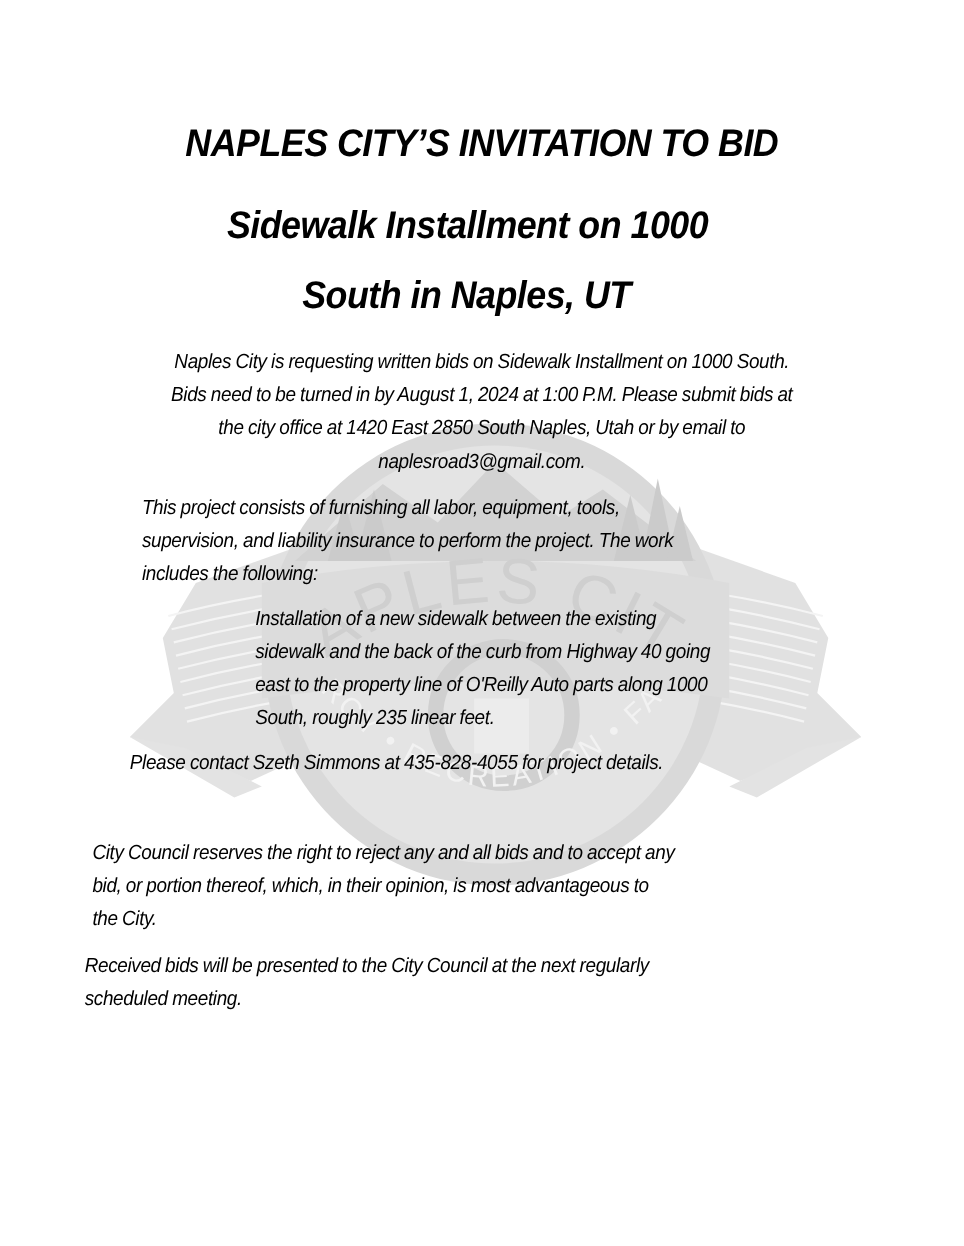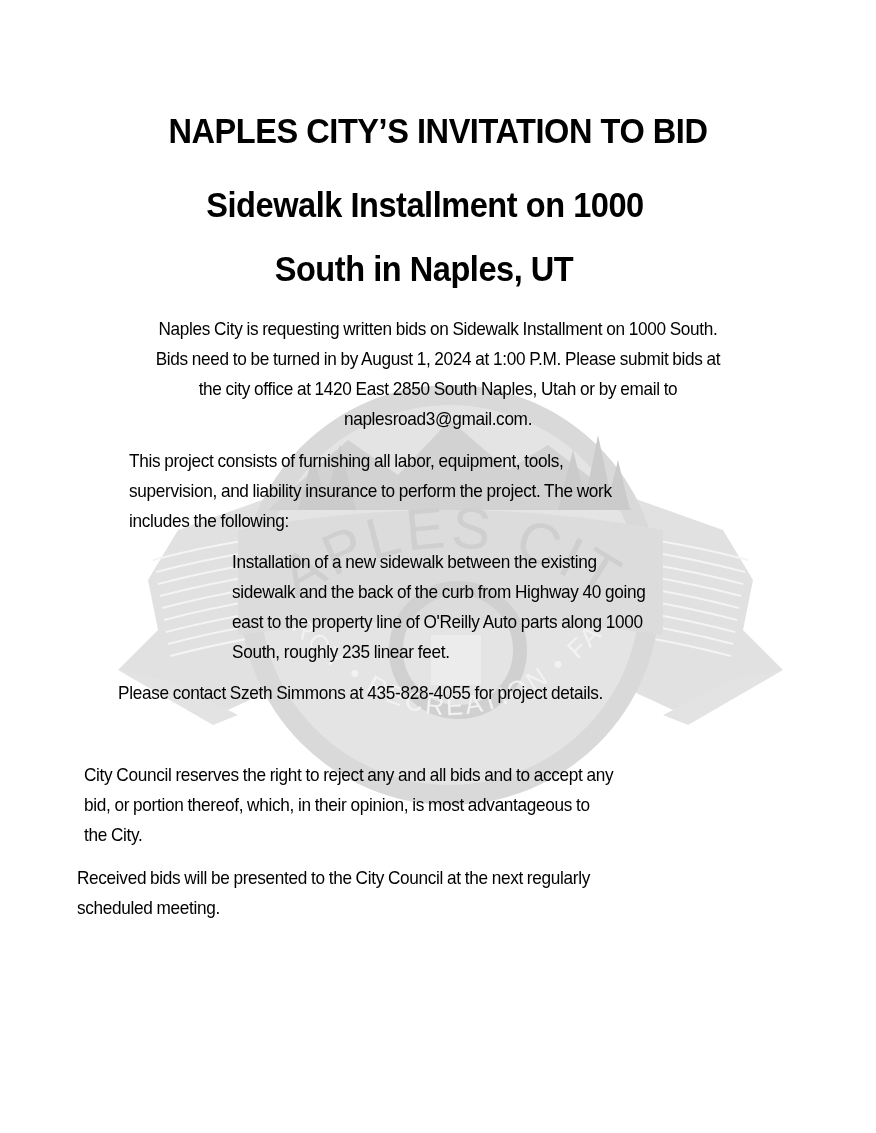--- a/index.html
+++ b/index.html
@@ -28,20 +28,21 @@
       width: 665px;
       height: 425px;
       z-index: 0;
     }
     .watermark svg { width: 100%; height: 100%; display: block; }
     .text-layer {
       position: absolute;
       left: 0; top: 0;
       width: 876px; height: 1016px;
       z-index: 1;
+      font-style: italic;
     }
     .title {
       position: absolute;
       left: 0;
       width: 876px;
       text-align: center;
       font-weight: bold;
       letter-spacing: -0.5px;
       margin: 0;
     }

